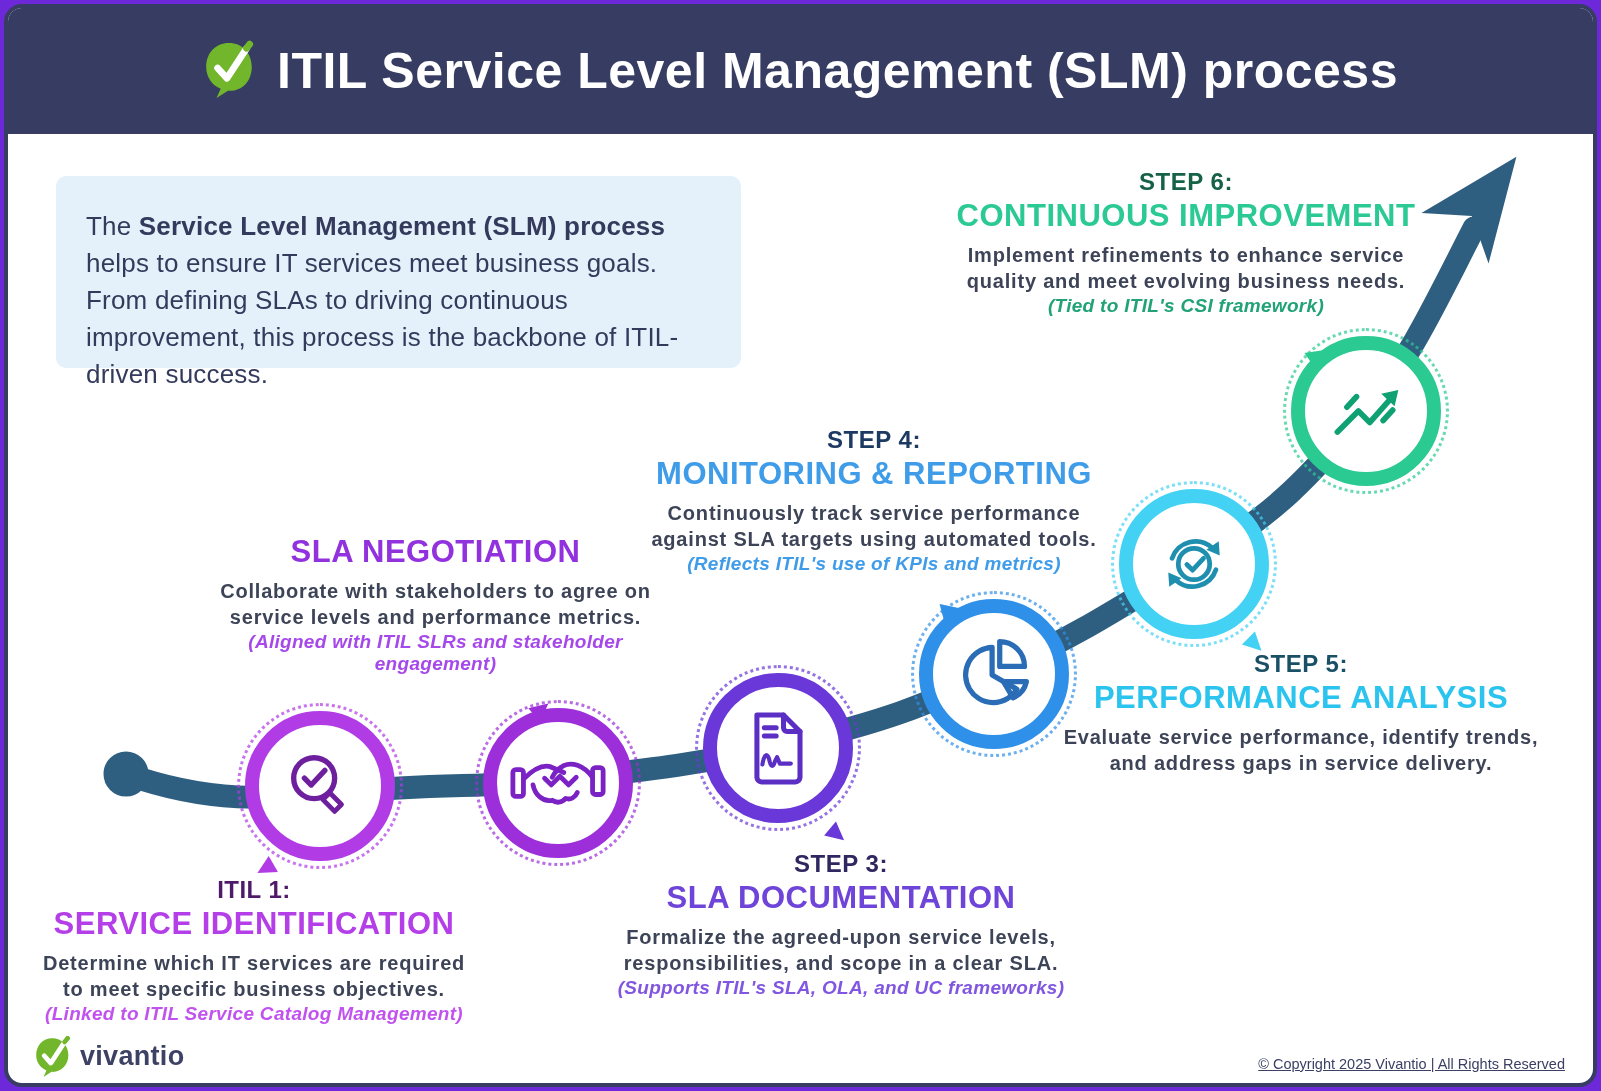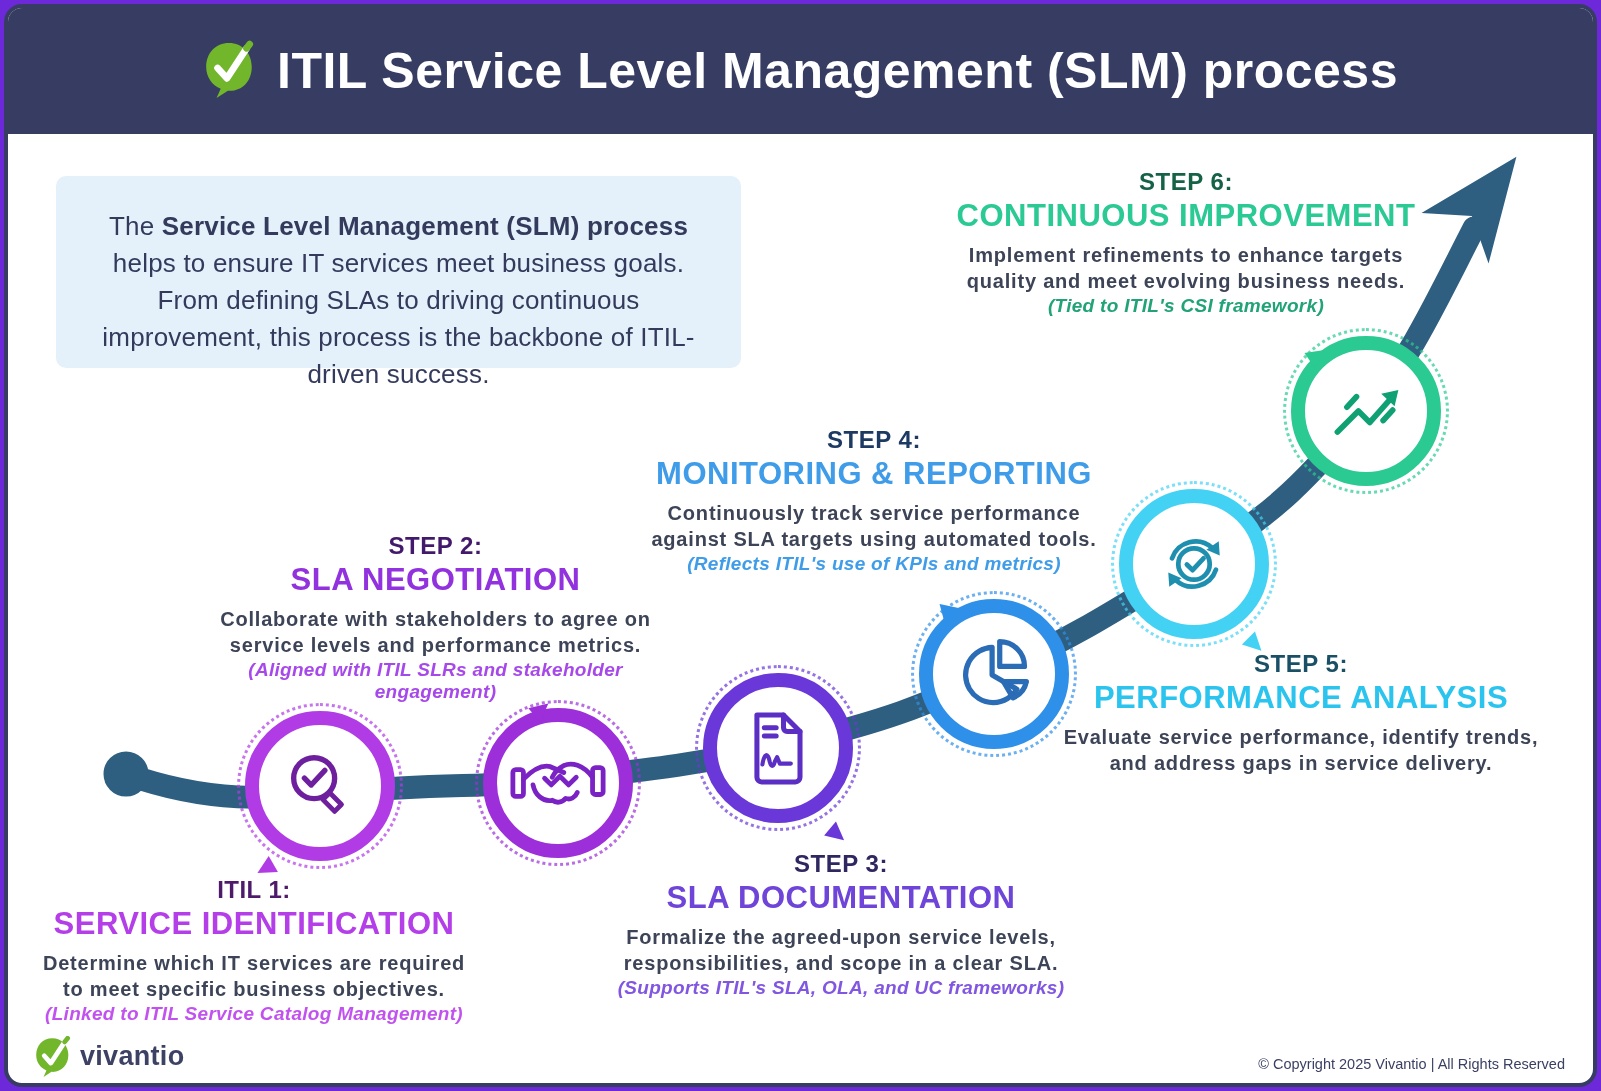--- a/index.html
+++ b/index.html
@@ -6,21 +6,21 @@
   body{font-family:"Liberation Sans","DejaVu Sans",sans-serif;}
   .canvas{position:relative;width:1601px;height:1091px;background:#6d28d9;overflow:hidden;}
   .frame{position:absolute;inset:4px;border:4px solid var(--header-bg,#373d62);border-radius:18px;overflow:hidden;background:#fff;}
 
   
   .header{height:126px;background:var(--header-bg,#373d62);display:flex;align-items:center;justify-content:center;gap:20px;}
   .header h1{margin:0;color:#fff;font-size:50px;font-weight:800;letter-spacing:.5px;}
 
   
   .intro{position:absolute;left:48px;top:168px;width:685px;height:192px;background:var(--intro-bg,#e4f1fa);
-         border-radius:10px;box-sizing:border-box;padding:32px 30px;z-index:3;text-align:center;}
+         border-radius:10px;box-sizing:border-box;padding:32px 30px;z-index:3;}
   .intro p{margin:0;font-size:26px;line-height:1.42;color:#333a5c;font-weight:500;letter-spacing:.2px;}
   .intro b{font-weight:800;}
 
   
   .curve-svg{position:absolute;left:0;top:0;z-index:1;}
 
   
   .node{position:absolute;width:150px;height:150px;box-sizing:border-box;border:14px solid var(--ring);
         border-radius:50%;background:#fff;display:flex;align-items:center;justify-content:center;z-index:2;}
   .node::before{content:'';position:absolute;inset:-22px;border:3px dotted var(--ring);border-radius:50%;opacity:.7;}
@@ -43,21 +43,21 @@
   .t1{left:28px;top:868px;width:436px;}
   .t2{left:190px;top:524px;width:475px;}
   .t3{left:594px;top:842px;width:478px;}
   .t4{left:622px;top:418px;width:488px;}
   .t5{left:1043px;top:642px;width:500px;}
   .t6{left:943px;top:160px;width:470px;text-align:center;}
 
   
   .footer-brand{position:absolute;left:26px;top:1028px;display:flex;align-items:center;gap:8px;z-index:3;}
   .footer-brand span{font-size:27px;font-weight:700;color:#3d4163;letter-spacing:.3px;}
-  .copyright{position:absolute;right:28px;top:1048px;font-size:14.5px;color:#3a3f63;z-index:3;}
+  .copyright{position:absolute;right:28px;top:1048px;font-size:14.5px;color:#3a3f63;z-index:3;text-decoration:underline;}
 </style>
 </head>
 <body>
 
 <div class="canvas">
  <div class="frame">
 
   <div class="header">
     <span>
       <svg width="54" height="58" viewBox="0 0 52 56">
@@ -138,21 +138,20 @@
     </svg>
   </div>
 
   <div class="step-text t1" style="--ring: #b13ce6; --icon: #6d1f9e; --label: #4f1a6a; --title: #b43ee8; --note: #c252ef;">
     <div class="step-label">ITIL 1:</div>
     <div class="step-title">SERVICE IDENTIFICATION</div>
     <div class="step-desc">Determine which IT services are required to meet specific business objectives.</div>
     <div class="step-note">(Linked to ITIL Service Catalog Management)</div>
   </div>
   <div class="step-text t2" style="--ring: #9c2fd9; --icon: #7b22c4; --label: #43196b; --title: #9232de; --note: #a648ea;">
-    <div class="step-label">STEP 2:</div>
     <div class="step-title">SLA NEGOTIATION</div>
     <div class="step-desc">Collaborate with stakeholders to agree on service levels and performance metrics.</div>
     <div class="step-note">(Aligned with ITIL SLRs and stakeholder engagement)</div>
   </div>
   <div class="step-text t3" style="--ring: #6a38d8; --icon: #5b2fc4; --label: #2f2760; --title: #6e44d9; --note: #8156e0;">
     <div class="step-label">STEP 3:</div>
     <div class="step-title">SLA DOCUMENTATION</div>
     <div class="step-desc">Formalize the agreed-upon service levels, responsibilities, and scope in a clear SLA.</div>
     <div class="step-note">(Supports ITIL's SLA, OLA, and UC frameworks)</div>
   </div>
@@ -163,21 +162,21 @@
     <div class="step-note">(Reflects ITIL's use of KPIs and metrics)</div>
   </div>
   <div class="step-text t5" style="--ring: #43d2f4; --icon: #1f8fb0; --label: #1a5066; --title: #2ac4ee; --note: #2a94b8;">
     <div class="step-label">STEP 5:</div>
     <div class="step-title">PERFORMANCE ANALYSIS</div>
     <div class="step-desc">Evaluate service performance, identify trends, and address gaps in service delivery.</div>
   </div>
   <div class="step-text t6" style="--ring: #2aca92; --icon: #0fa173; --label: #156247; --title: #2bc993; --note: #21a377;">
     <div class="step-label">STEP 6:</div>
     <div class="step-title">CONTINUOUS IMPROVEMENT</div>
-    <div class="step-desc">Implement refinements to enhance targets quality and meet evolving business needs.</div>
+    <div class="step-desc">Implement refinements to enhance service quality and meet evolving business needs.</div>
     <div class="step-note">(Tied to ITIL's CSI framework)</div>
   </div>
 
   <div class="footer-brand">
     <svg width="38" height="41" viewBox="0 0 52 56">
       <path d="M25,3 C12,3 3,13 3,26 c0,10 6,18 14,21 l-4,9 11,-7 c13,1 23,-9 23,-23 C47,13 38,3 25,3 Z" fill="#72b62c"></path>
       <path d="M14,27 l9,10 L42,8" stroke="#fff" stroke-width="6.5" fill="none" stroke-linecap="round" stroke-linejoin="round"></path>
       <path d="M42,8 L46,3" stroke="#72b62c" stroke-width="6.5" fill="none" stroke-linecap="round"></path>
     </svg>
     <span>vivantio</span>

